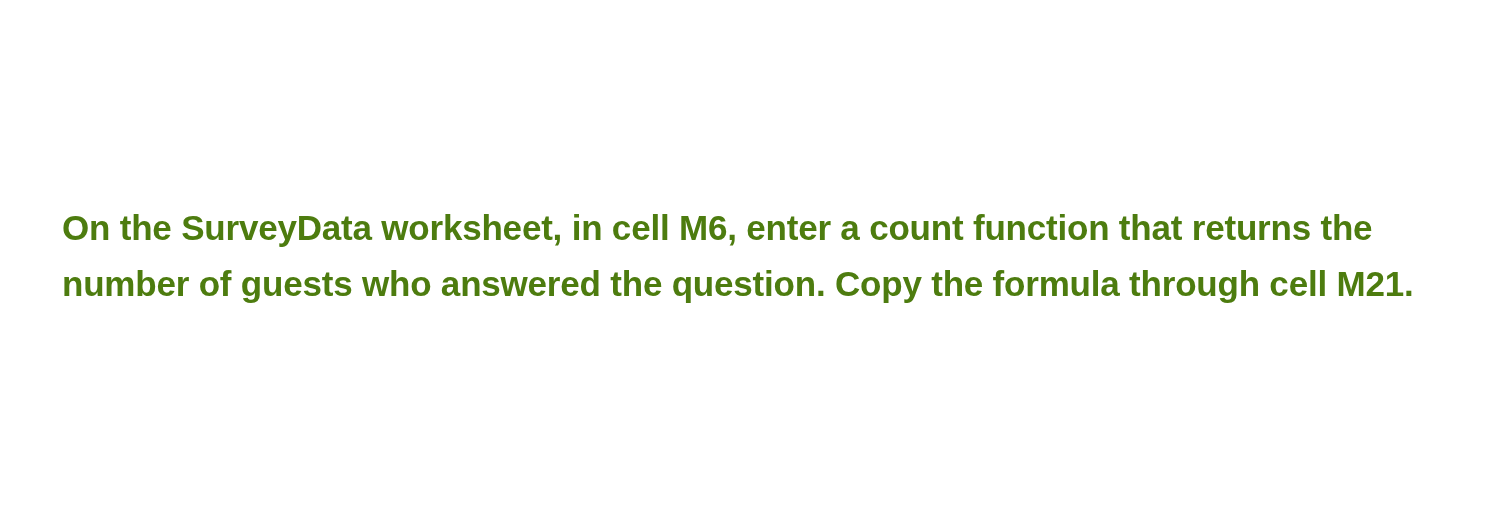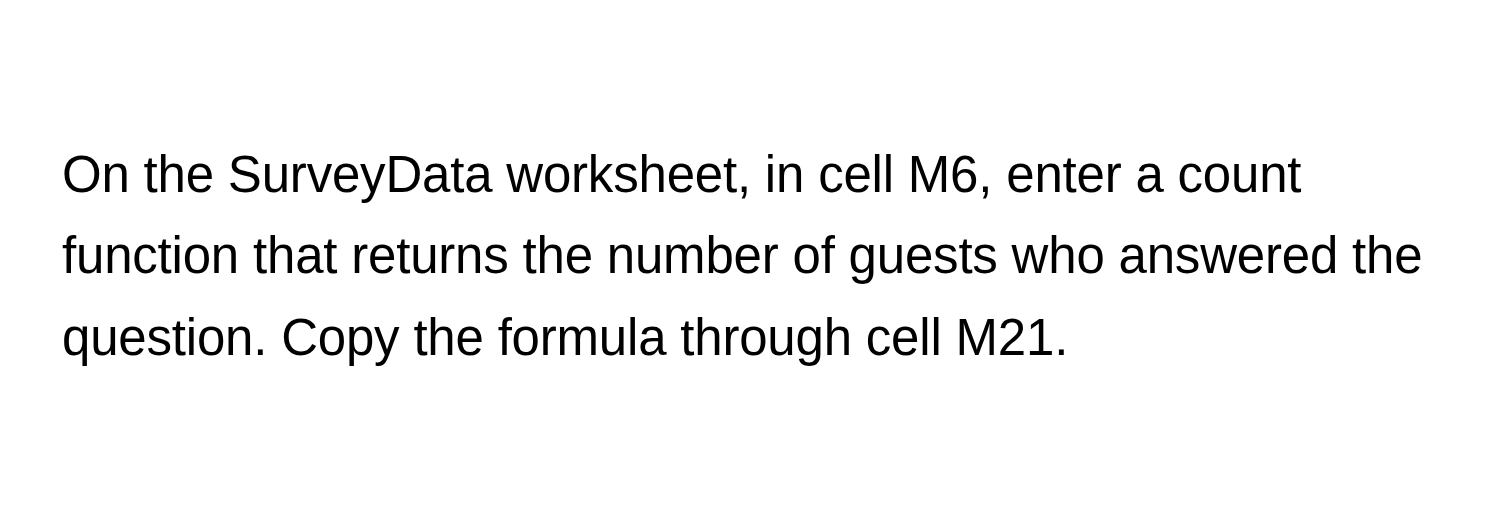--- a/index.html
+++ b/index.html
@@ -11,23 +11,23 @@
       width: 1500px;
       height: 512px;
       background: #ffffff;
       font-family: -apple-system, BlinkMacSystemFont, "Segoe UI", Helvetica, Arial, sans-serif;
       display: flex;
       align-items: center;
       padding-left: 62px;
       padding-right: 62px;
     }
     .text-block {
-      font-size: 51px;
+      font-size: 35px;
       line-height: 1.6;
-      color: #000000;
+      color: #4d7c0f;
       letter-spacing: -0.2px;
-      font-weight: 400;
+      font-weight: 700;
     }
   </style>
 </head>
 <body>
 
 <p class="text-block">On the SurveyData worksheet, in cell M6, enter a count function that returns the number of guests who answered the question. Copy the formula through cell M21.</p>
 
 </body></html>

